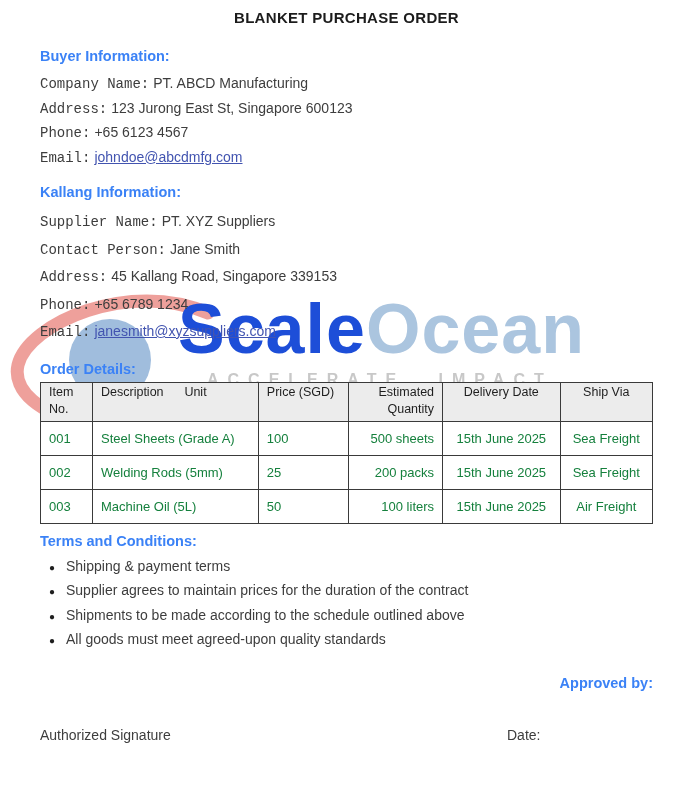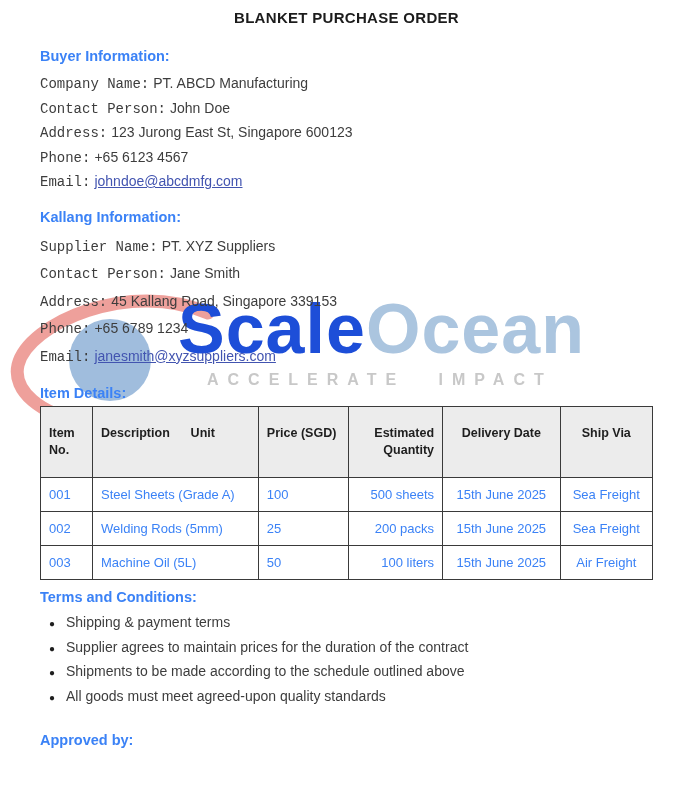--- a/index.html
+++ b/index.html
@@ -35,48 +35,48 @@
     font-size:15px; font-weight:700; color:#1c1c1c; letter-spacing:0.3px;
   }
 
   .sec-heading {
     font-size:14.5px; font-weight:700; color:#3b82f6;
   }
   .h-buyer   { margin-top:22px; }
   .h-supplier{ margin-top:14px; }
   .h-order   { margin-top:15px; }
   .h-terms   { margin-top:9px; }
-  .h-approved{ margin-top:29px; }
+  .h-approved{ margin-top:29px;text-align:right; }
 
   .fields { margin-top:8px; font-size:14px; }
   .fields.buyer .field    { line-height:23.5px; }
   .fields.supplier .field { line-height:26.5px; }
   .field-label { margin-right:4px;font-family:Liberation Mono, monospace; }
   .link { color:#4254b0; text-decoration:underline; cursor:pointer; }
 
   
   table.order-table {
     margin-top:5px;
     width:613px;
     border-collapse:collapse;
     background:#ffffff;
     table-layout:fixed;
   }
   .order-table th, .order-table td {
     border:1.5px solid #3a3a3a;
   }
   .order-table th {
     background:#ececec;
-    font-size:12.5px; font-weight:700; color:#1e1e1e;
+    font-size:12.5px; font-weight:400; color:#1e1e1e;
     vertical-align:top; text-align:left;
-    padding:18px 8px; height:39px;
+    padding:1px 8px; height:39px;
     white-space:pre-wrap; line-height:17px;
   }
   .order-table td {
-    font-size:13px; color:#3b82f6;
+    font-size:13px; color:#15803d;
     padding:0 8px; height:34px;
     vertical-align:middle; text-align:left;
     white-space:nowrap; overflow:hidden;
   }
   .c0 { width:8.5%; }
   .c1 { width:27.1%; }
   .c2 { width:14.8%; }
   .c3 { width:15.3%; }
   .c4 { width:19.2%; }
   .c5 { width:15.1%; }
@@ -118,36 +118,35 @@
     </div>
     <div class="wm-tagline" style="color:#c8c8c8">ACCELERATE IMPACT</div>
   </div>
 
   <div class="content">
     <div class="doc-title">BLANKET PURCHASE ORDER</div>
 
     <div class="sec-heading h-buyer">Buyer Information:</div>
     <div class="fields buyer">
       <div class="field"><span class="field-label">Company Name:</span><span>PT. ABCD Manufacturing</span></div>
-      <div class="field"><span class="field-label">Contact Person:</span><span>John Doe</span></div>
       <div class="field"><span class="field-label">Address:</span><span>123 Jurong East St, Singapore 600123</span></div>
       <div class="field"><span class="field-label">Phone:</span><span>+65 6123 4567</span></div>
       <div class="field"><span class="field-label">Email:</span><a class="link">johndoe@abcdmfg.com</a></div>
     </div>
 
     <div class="sec-heading h-supplier">Kallang Information:</div>
     <div class="fields supplier">
       <div class="field"><span class="field-label">Supplier Name:</span><span>PT. XYZ Suppliers</span></div>
       <div class="field"><span class="field-label">Contact Person:</span><span>Jane Smith</span></div>
       <div class="field"><span class="field-label">Address:</span><span>45 Kallang Road, Singapore 339153</span></div>
       <div class="field"><span class="field-label">Phone:</span><span>+65 6789 1234</span></div>
       <div class="field"><span class="field-label">Email:</span><a class="link">janesmith@xyzsuppliers.com</a></div>
     </div>
 
-    <div class="sec-heading h-order">Item Details:</div>
+    <div class="sec-heading h-order">Order Details:</div>
     <table class="order-table">
       <thead>
         <tr>
           <th class="c0">Item
 No.</th>
           <th class="c1">Description      Unit</th>
           <th class="c2">Price (SGD)</th>
           <th class="c3">Estimated
 Quantity</th>
           <th class="c4">Delivery Date</th>

